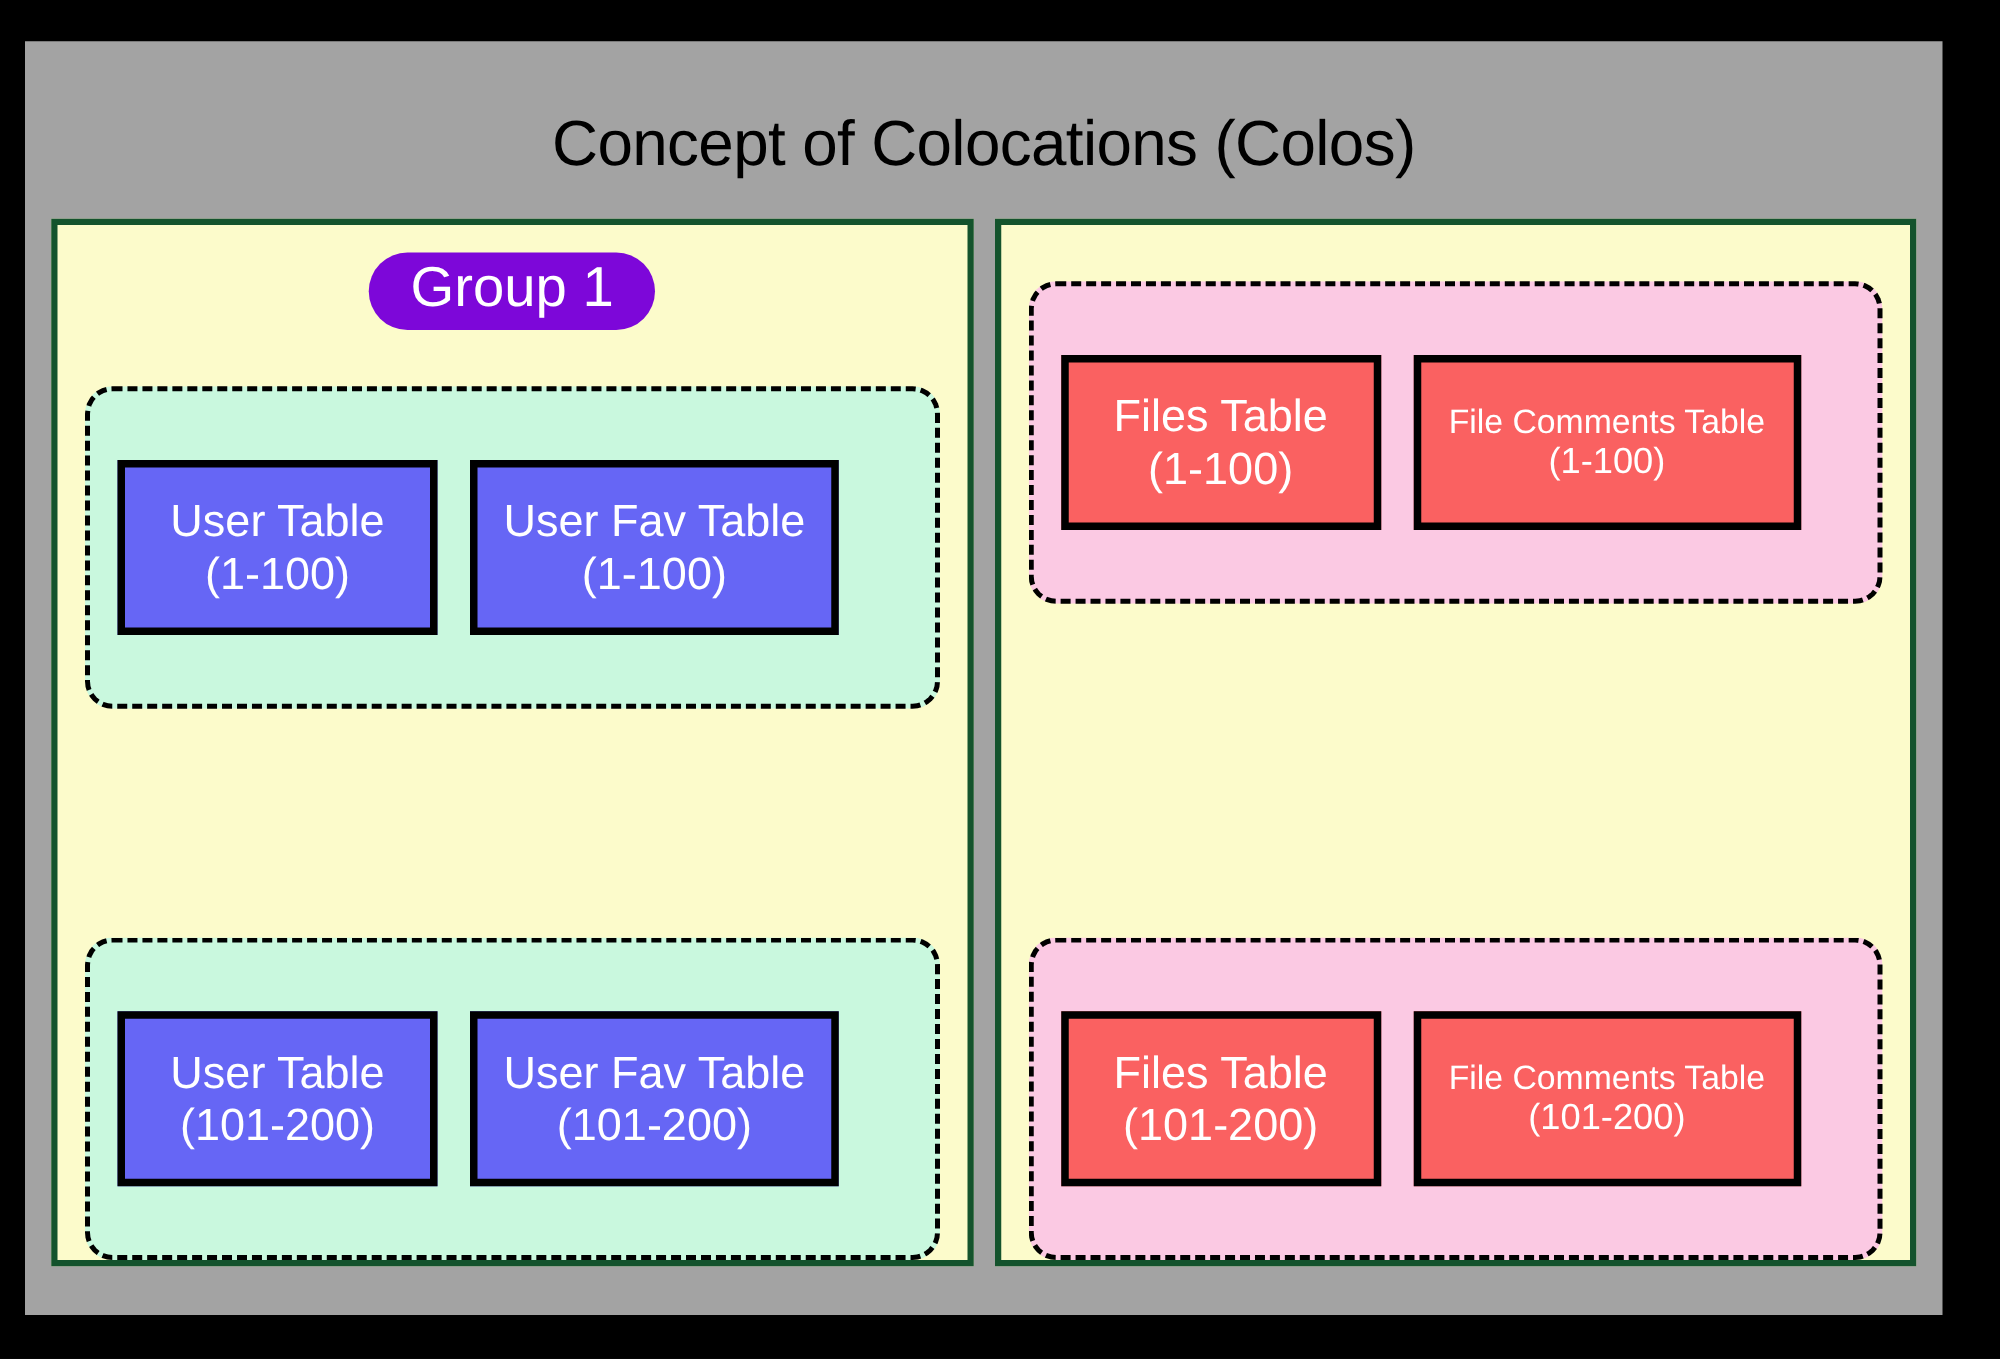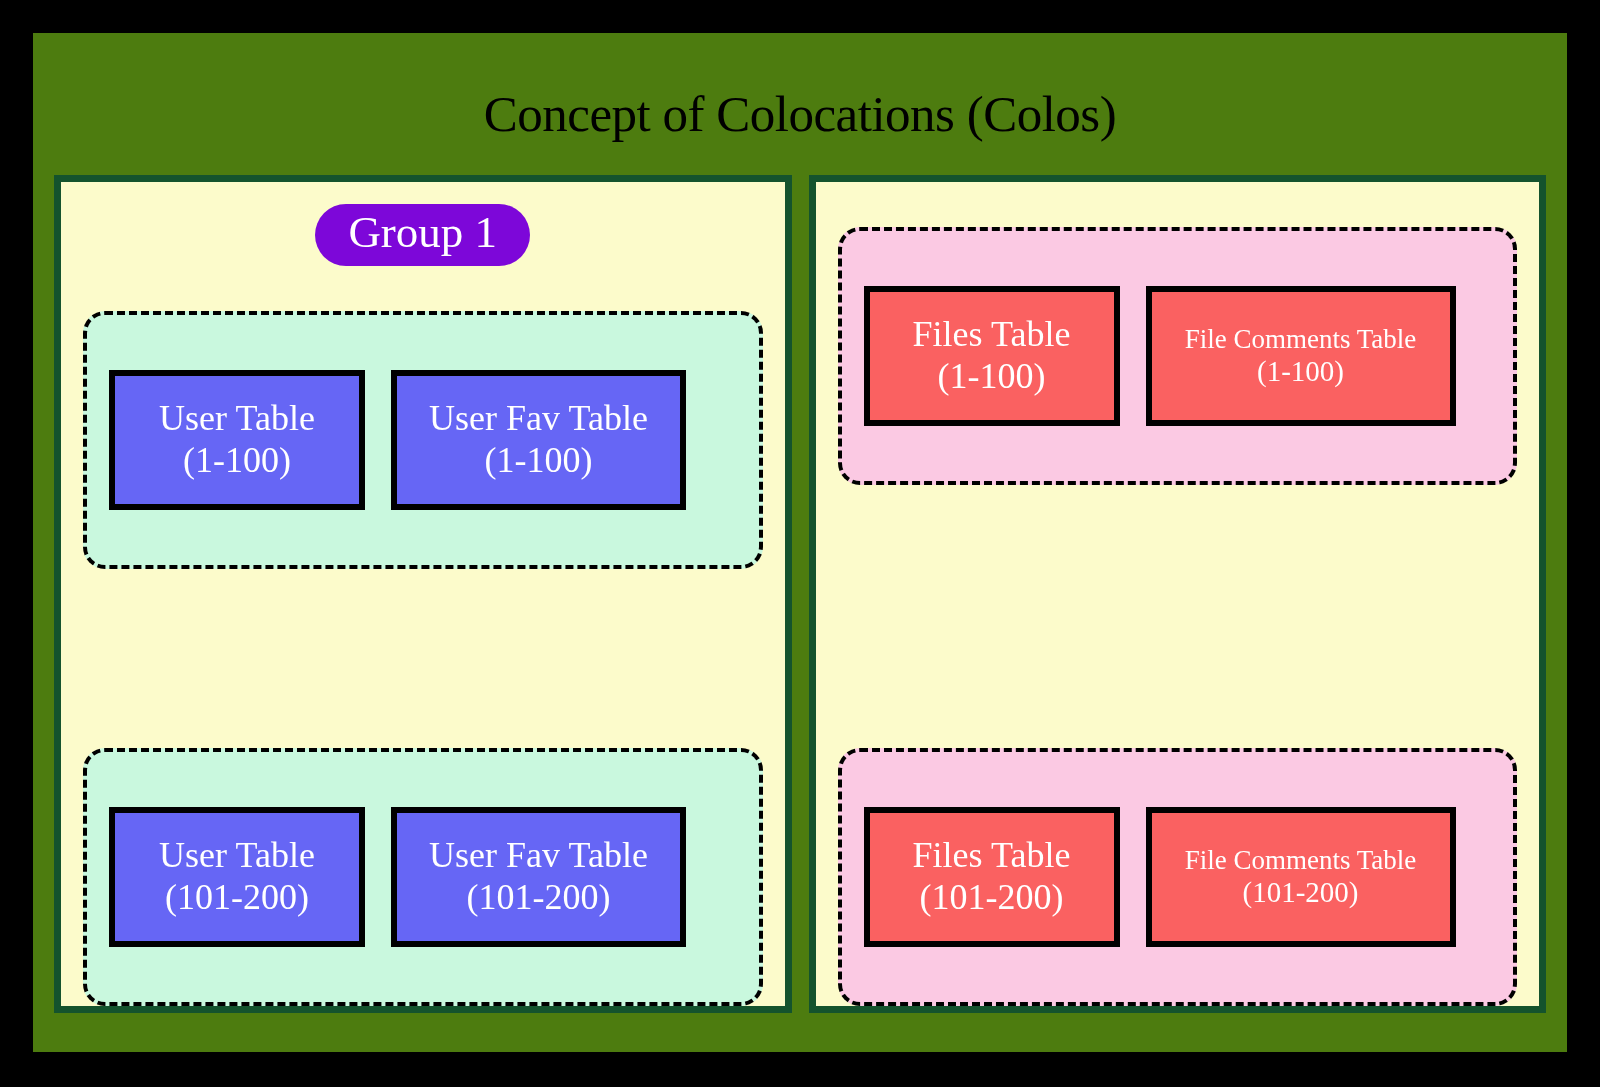--- a/index.html
+++ b/index.html
@@ -15,26 +15,25 @@
   #canvas {
     position: relative;
     width: 1600px;
     height: 1087px;
     background: #000000;
   }
 
   
   .page-sheet {
     position: absolute;
-    left: 33px;
+    left: 20px;
     top: 33px;
     width: 1534px;
     height: 1019px;
-    background: #4d7c0f;
-    font-family: Liberation Serif, serif;
+    background: #a3a3a3;
   }
 
   .diagram-title {
     position: absolute;
     left: 0;
     top: 52px;
     width: 100%;
     text-align: center;
     font-size: 51px;
     font-weight: 400;
@@ -51,21 +50,21 @@
     width: 1492px;
     height: 838px;
     display: flex;
     gap: 17px;
   }
 
   .group-panel {
     position: relative;
     flex: 1 1 0;
     background: #fcfbcb;
-    border: 7px solid #14532d;
+    border: 5px solid #14532d;
     display: flex;
     flex-direction: column;
     align-items: center;
   }
 
   .group-badge {
     margin-top: 22px;
     background: #7d07d9;
     color: #ffffff;
     border-radius: 40px;

